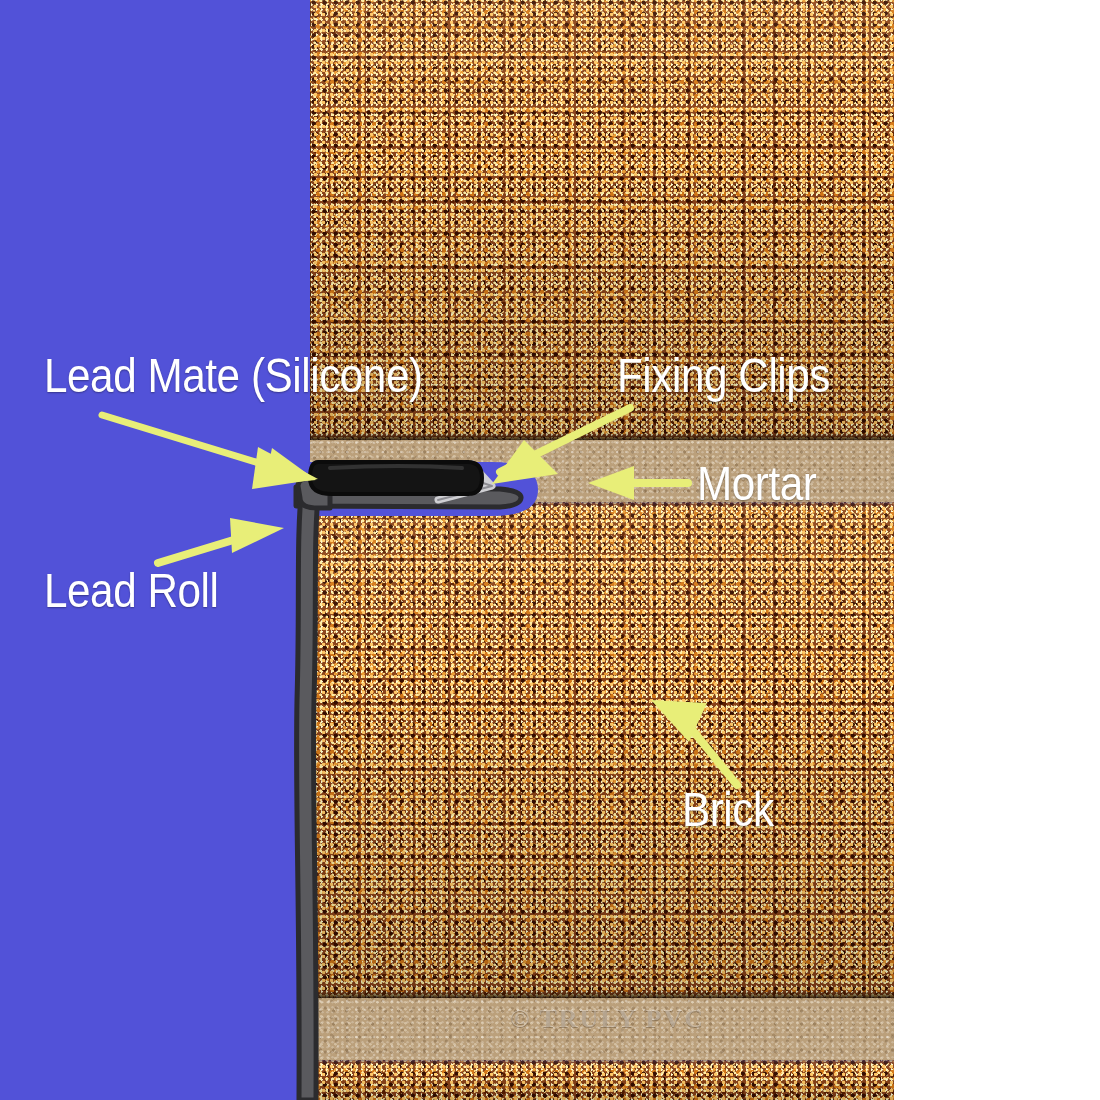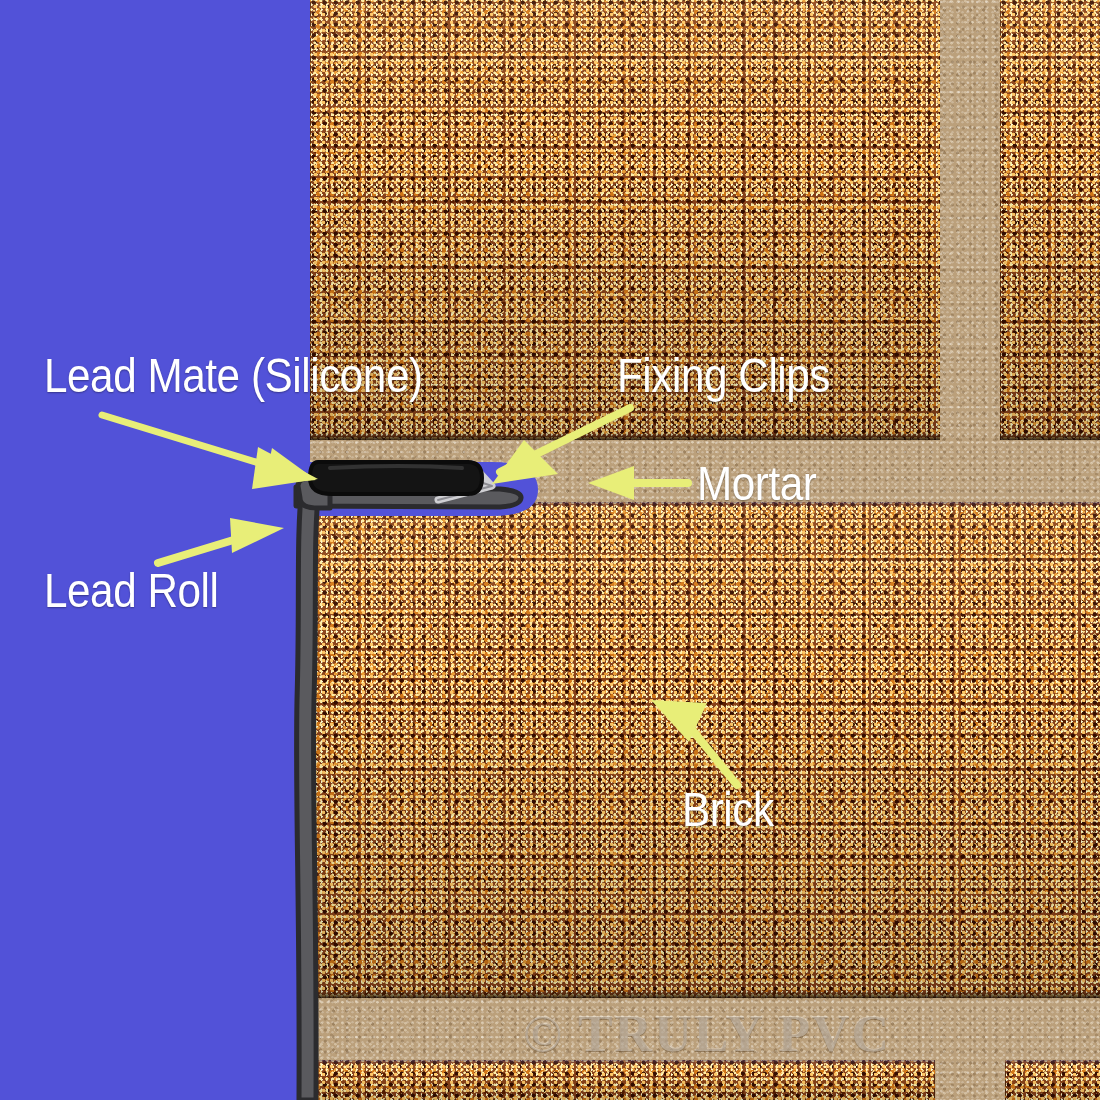--- a/index.html
+++ b/index.html
@@ -1,20 +1,20 @@
 <!DOCTYPE html>
 <html><head>
 <meta charset="utf-8">
 <style>
   html,body{margin:0;padding:0;background:#fff;}
   body{font-family:"Liberation Sans", sans-serif;}
 
   #stage{
     position:relative;
-    width:1100px;height:1100px;
+    width:894px;height:1100px;
     overflow:hidden;
     background:#5252d8;
   }
 
   
   #wall{
     position:absolute;
     left:310px; top:0; width:790px; height:1100px;
     background:#b89d77;
     overflow:hidden;
@@ -82,22 +82,22 @@
     letter-spacing:-0.5px;
     transform:scaleX(.88);
     transform-origin:left center;
     white-space:nowrap;
     text-shadow:0 1px 2px rgba(0,0,0,.35);
   }
 
   
   #watermark{
     position:absolute;
-    left:523px; top:1004px;
-    font-size:52px;
+    left:510px; top:1004px;
+    font-size:26px;
     font-weight:700;
     letter-spacing:2px;
     color:rgba(255,255,255,.34);
     text-shadow:0 1px 0 rgba(90,66,38,.45);
     white-space:nowrap;
     font-family:"Liberation Serif", serif;
   }
 </style>
 </head>
 <body>

